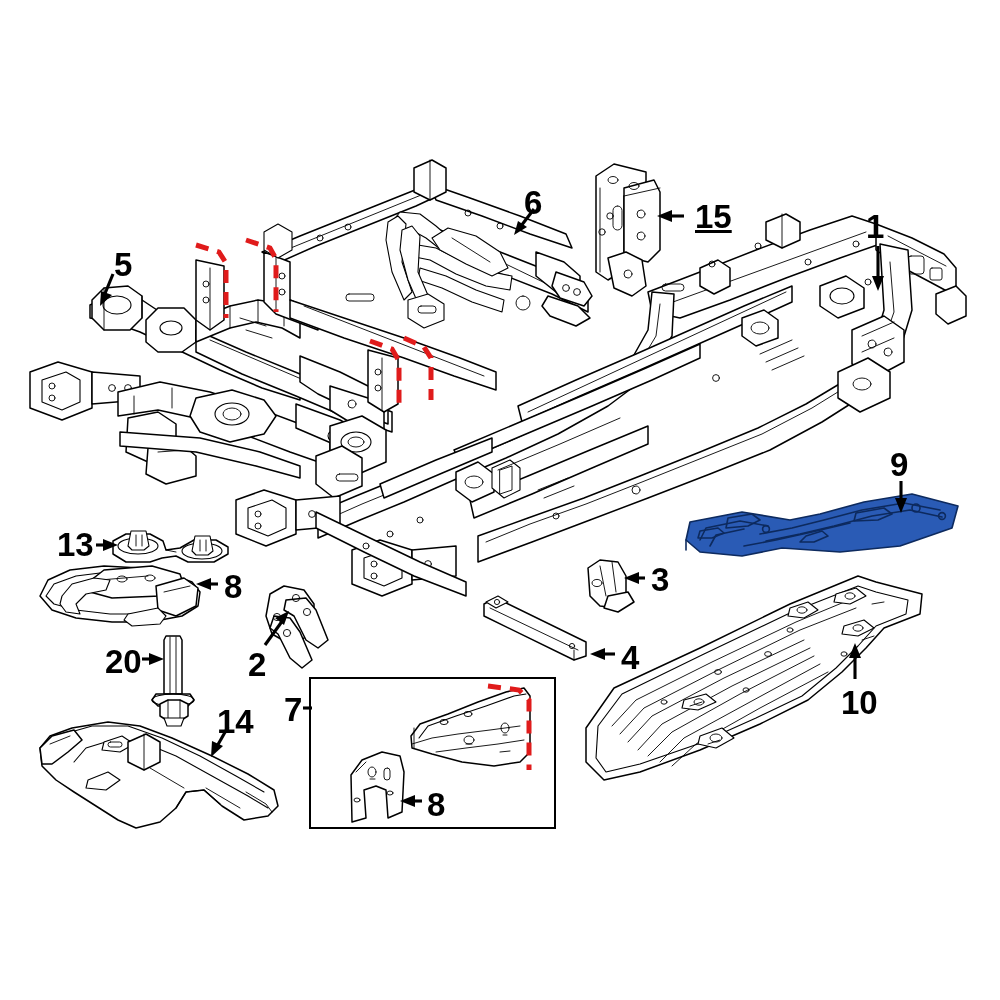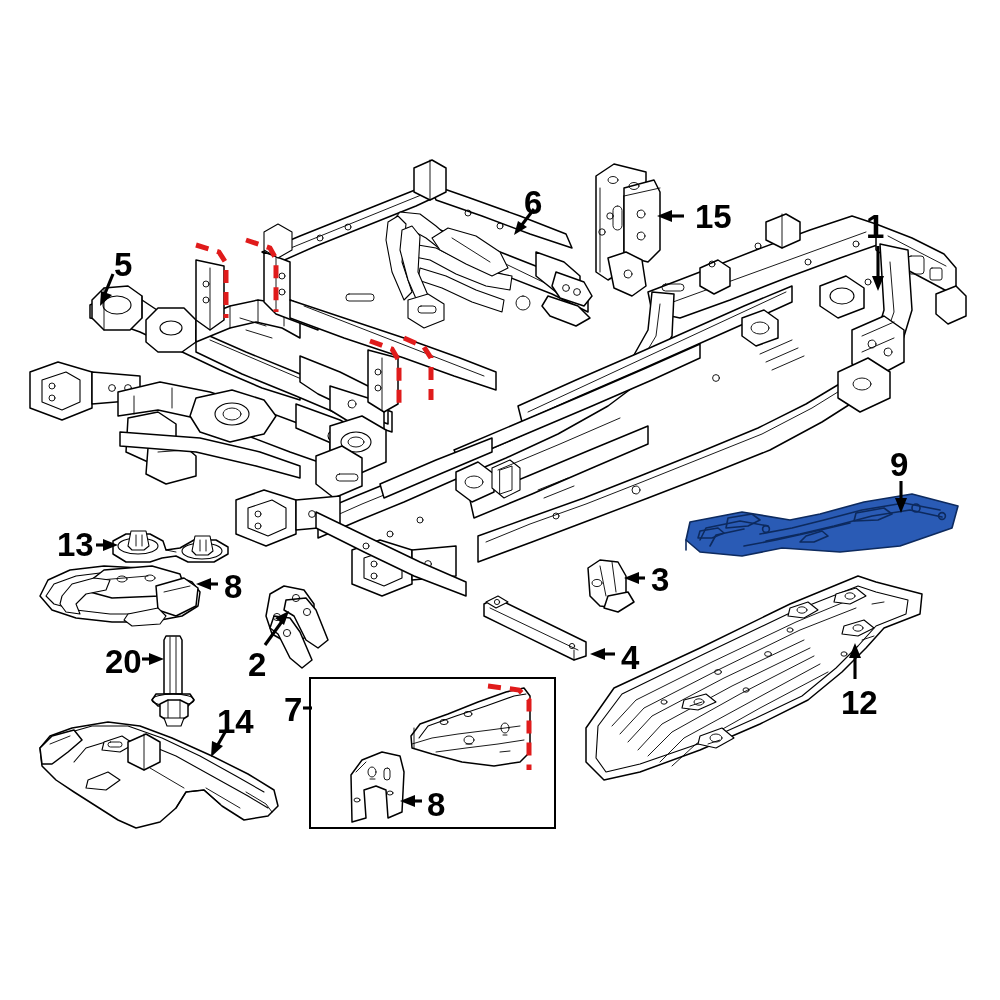--- a/index.html
+++ b/index.html
@@ -549,20 +549,20 @@
 
   <div class="callout" style="left:866px; top:210px;">1</div>
   <div class="callout" style="left:248px; top:648px;">2</div>
   <div class="callout" style="left:651px; top:563px;">3</div>
   <div class="callout" style="left:621px; top:641px;">4</div>
   <div class="callout" style="left:114px; top:248px;">5</div>
   <div class="callout" style="left:524px; top:186px;">6</div>
   <div class="callout" style="left:284px; top:693px;">7</div>
   <div class="callout" style="left:427px; top:788px;">8</div>
   <div class="callout" style="left:890px; top:448px;">9</div>
-  <div class="callout" style="left:841px; top:686px;">12</div>
+  <div class="callout" style="left:841px; top:686px;">10</div>
   <div class="callout" style="left:224px; top:570px;">8</div>
   <div class="callout" style="left:105px; top:645px;">20</div>
   <div class="callout" style="left:57px;  top:528px;">13</div>
   <div class="callout" style="left:217px; top:705px;text-align:right;">14</div>
-  <div class="callout" style="left:695px; top:200px;">15</div>
+  <div class="callout" style="left:695px; top:200px;text-decoration:underline;">15</div>
 
 </div>
 
 </body></html>

